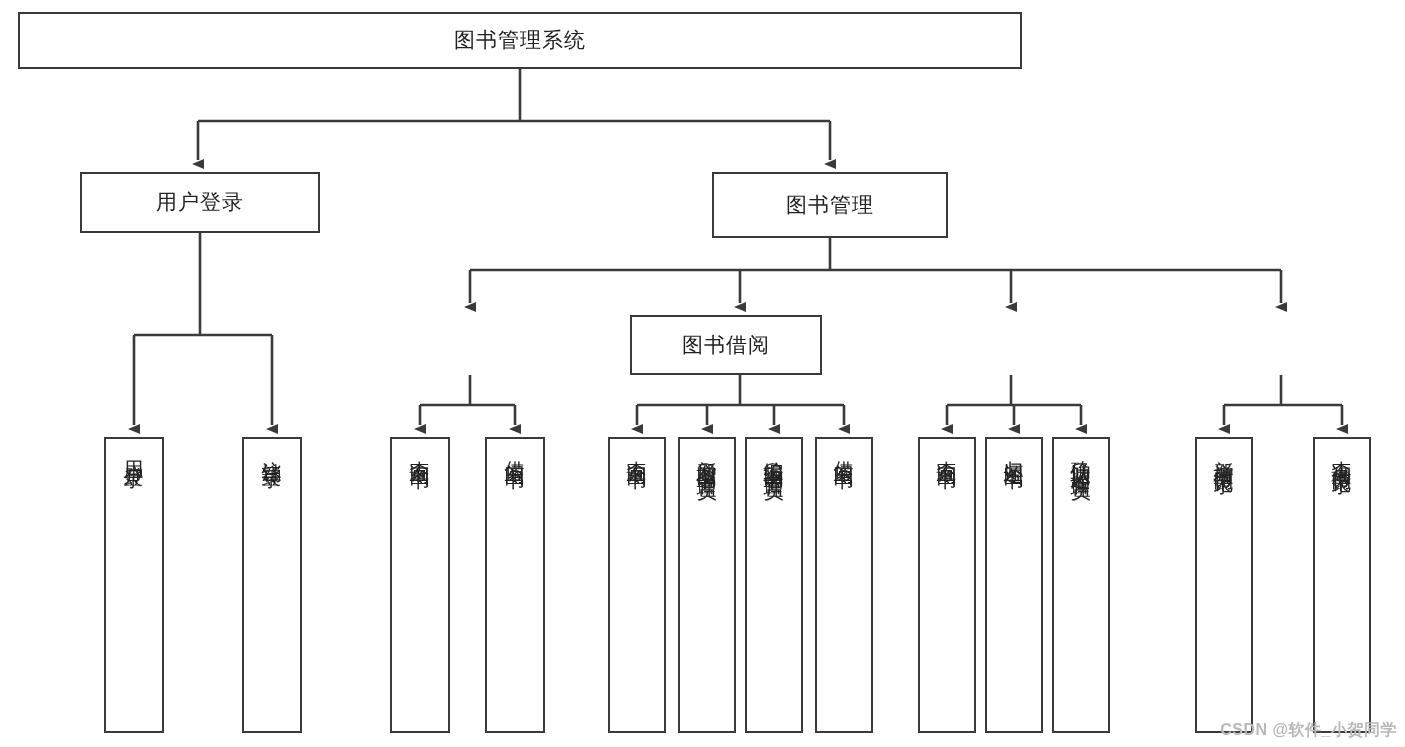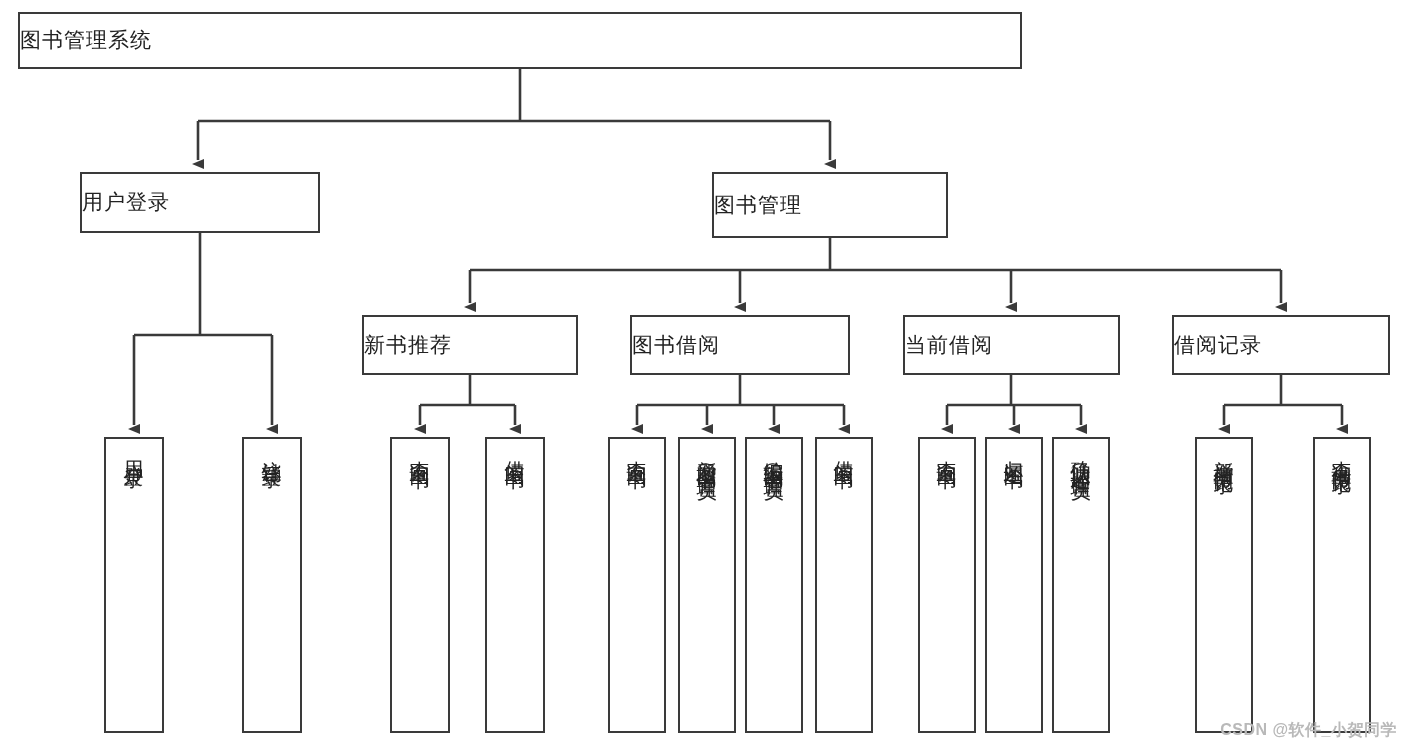--- a/index.html
+++ b/index.html
@@ -26,20 +26,21 @@
     height: 747px;
     pointer-events: none;
   }
   .node {
     position: absolute;
     box-sizing: border-box;
     background: #ffffff;
     border: 2px solid #3a3a3a;
     display: flex;
     align-items: center;
+    justify-content: center;
     color: #222222;
     z-index: 2;
   }
   .node .label {
     display: block;
     text-align: center;
     line-height: 1.18;
     white-space: nowrap;
   }
   .node-root .label,
@@ -133,31 +134,22 @@
     <span class="label">图书管理系统</span>
   </div>
 
   <div class="node node-l1" style="left: 80px; top: 172px; width: 240px; height: 61px; border-color: rgb(58, 58, 58); background: rgb(255, 255, 255); color: rgb(34, 34, 34);">
     <span class="label">用户登录</span>
   </div>
   <div class="node node-l1" style="left: 712px; top: 172px; width: 236px; height: 66px; border-color: rgb(58, 58, 58); background: rgb(255, 255, 255); color: rgb(34, 34, 34);">
     <span class="label">图书管理</span>
   </div>
 
-  <div class="node node-l2" style="left: 362px; top: 315px; width: 216px; height: 60px; border-color: rgb(58, 58, 58); background: rgb(255, 255, 255); color: rgb(34, 34, 34);">
-    <span class="label">新书推荐</span>
-  </div>
-  <div class="node node-l2" style="left: 630px; top: 315px; width: 220px; height: 60px; border-color: rgb(58, 58, 58); background: rgb(255, 255, 255); color: rgb(34, 34, 34);">
+  <div class="node node-l2" style="left: 630px; top: 315px; width: 192px; height: 60px; border-color: rgb(58, 58, 58); background: rgb(255, 255, 255); color: rgb(34, 34, 34);">
     <span class="label">图书借阅</span>
-  </div>
-  <div class="node node-l2" style="left: 903px; top: 315px; width: 217px; height: 60px; border-color: rgb(58, 58, 58); background: rgb(255, 255, 255); color: rgb(34, 34, 34);">
-    <span class="label">当前借阅</span>
-  </div>
-  <div class="node node-l2" style="left: 1172px; top: 315px; width: 218px; height: 60px; border-color: rgb(58, 58, 58); background: rgb(255, 255, 255); color: rgb(34, 34, 34);">
-    <span class="label">借阅记录</span>
   </div>
 
   <div class="node node-leaf" style="left: 104px; top: 437px; width: 60px; height: 296px; border-color: rgb(58, 58, 58); background: rgb(255, 255, 255); color: rgb(34, 34, 34);">
     <span class="label">用户登录</span>
   </div>
   <div class="node node-leaf" style="left: 242px; top: 437px; width: 60px; height: 296px; border-color: rgb(58, 58, 58); background: rgb(255, 255, 255); color: rgb(34, 34, 34);">
     <span class="label">注销登录</span>
   </div>
   <div class="node node-leaf" style="left: 390px; top: 437px; width: 60px; height: 296px; border-color: rgb(58, 58, 58); background: rgb(255, 255, 255); color: rgb(34, 34, 34);">
     <span class="label">查询图书</span>

